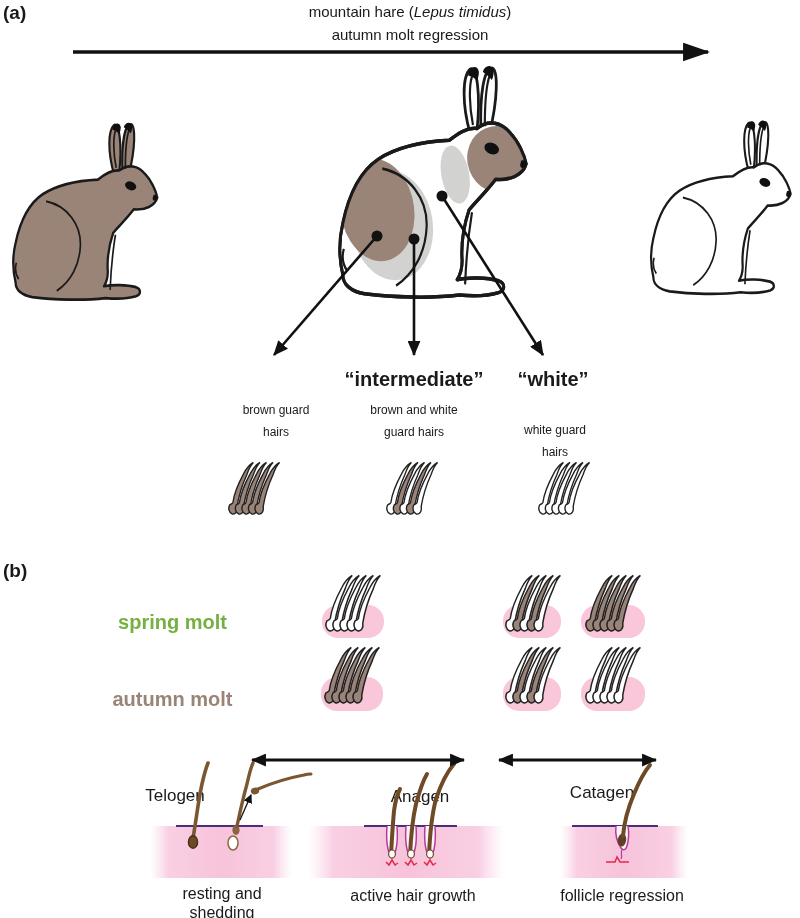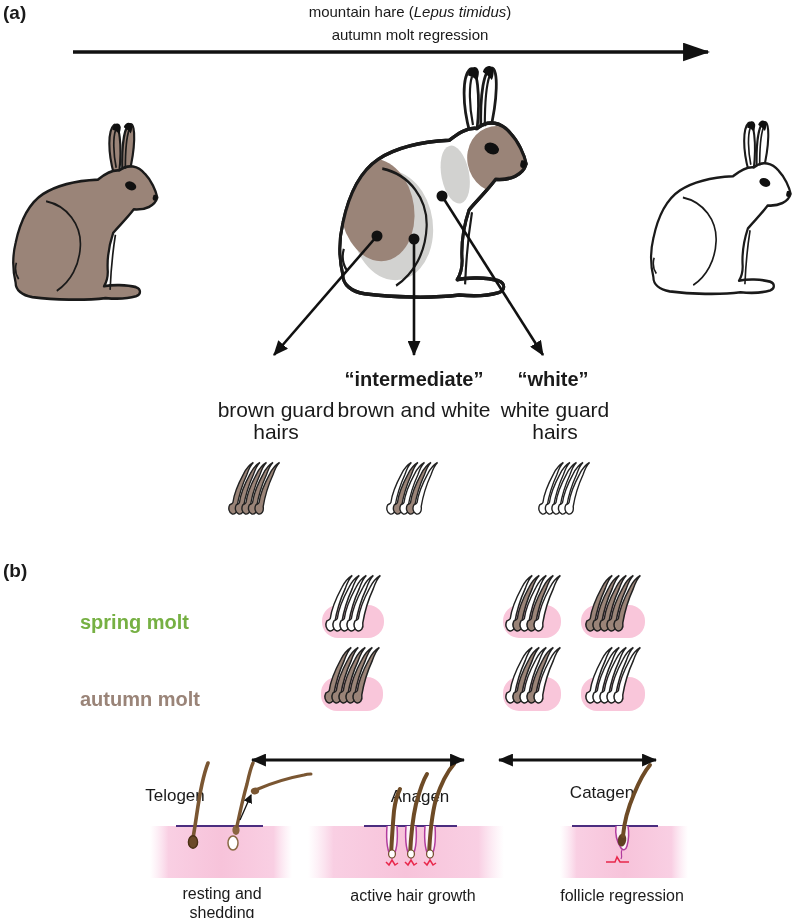--- a/index.html
+++ b/index.html
@@ -3,22 +3,22 @@
 <meta charset="utf-8">
 <style>
   html,body{margin:0;padding:0;background:#fff}
   .fig{position:relative;width:800px;height:918px;background:#fff;overflow:hidden;
        font-family:"Liberation Sans",sans-serif;color:#1a1a1a}
   .abs{position:absolute}
   .ctr{text-align:center}
   .panelLabel{font-weight:bold;font-size:19px}
   .title{font-size:15px;line-height:23px}
   .stageLabel{font-weight:bold;font-size:20px}
-  .desc{font-size:21px;line-height:22px}
-  .rowLabel{font-weight:bold;font-size:20px;text-align:left}
+  .desc{font-size:12px;line-height:22px}
+  .rowLabel{font-weight:bold;font-size:20px;text-align:center}
   .green{color:#76b043}
   .brownTxt{color:#9a8478}
   .phase{font-weight:bold;font-size:19px}
   .stageTitle{font-size:17px}
   .caption{font-size:16px;line-height:19px}
   .blob{position:absolute;background:#f9c6da;border-radius:16px}
   svg.abs{overflow:visible}
   .hb{fill:#9a8478;stroke:#222;stroke-width:1.7}
   .hw{fill:#ffffff;stroke:#222;stroke-width:1.7}
 </style>
@@ -89,22 +89,23 @@
 
   <div class="abs stageLabel ctr" style="left:324px;top:368px;width:180px">“intermediate”</div>
   <div class="abs stageLabel ctr" style="left:468px;top:368px;width:170px">“white”</div>
 
   <div class="abs desc ctr" style="left:181px;top:399px;width:190px">
     <div>brown guard</div>
     <div>hairs</div>
   </div>
   <div class="abs desc ctr" style="left:319px;top:399px;width:190px">
     <div>brown and white</div>
-  </div>
-  <div class="abs desc ctr" style="left:460px;top:399px;width:190px">
+    <div>guard hairs</div>
+  </div>
+  <div class="abs desc ctr" style="left:460px;top:419px;width:190px">
     <div>white guard</div>
     <div>hairs</div>
   </div>
 
   <svg class="abs" style="left:228px;top:455px;width:54px;height:68px" viewBox="0 0 66 65">
     <use href="#hair" class="hb" x="0"></use>
       <use href="#hair" class="hb" x="8"></use>
       <use href="#hair" class="hb" x="16"></use>
       <use href="#hair" class="hb" x="24"></use>
       <use href="#hair" class="hb" x="32"></use>

